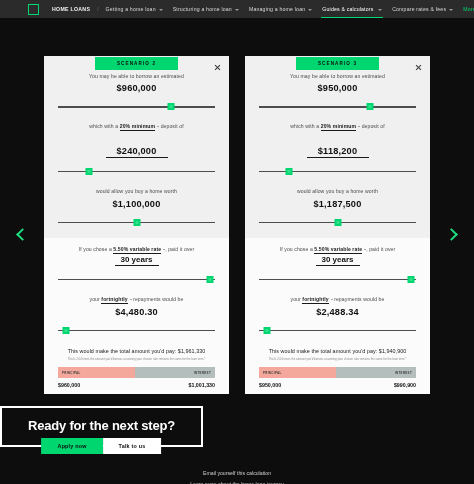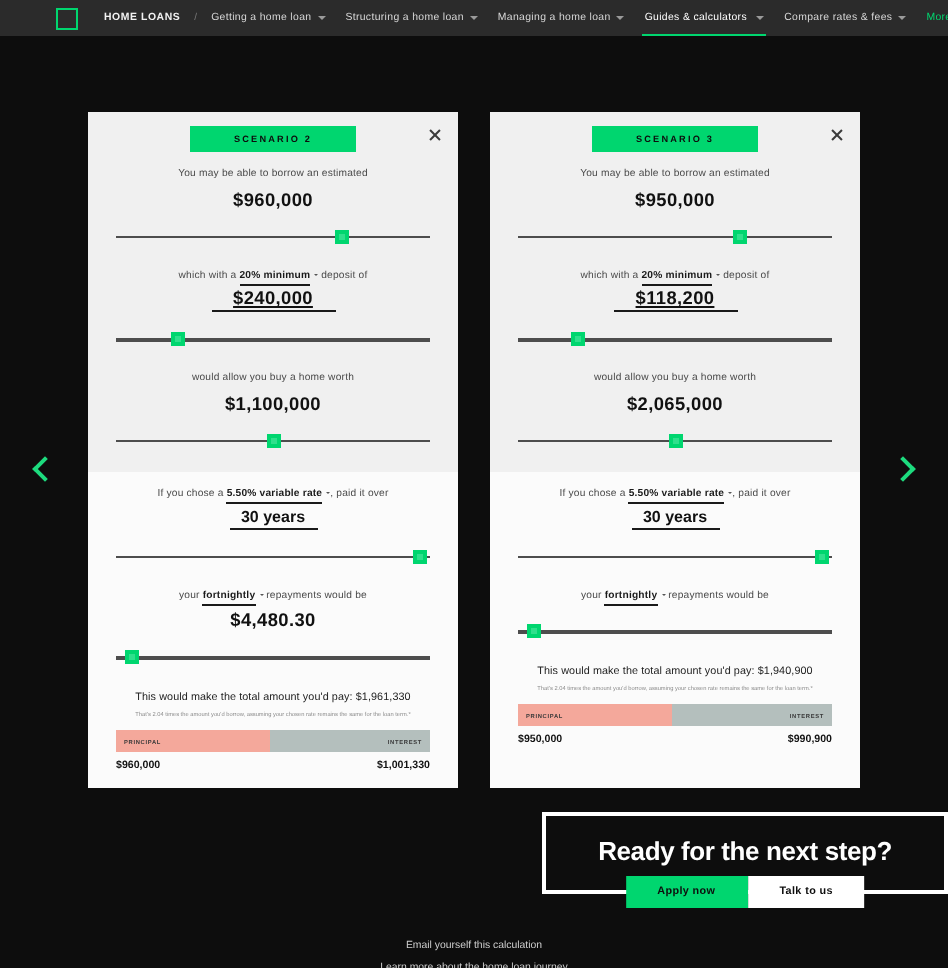--- a/index.html
+++ b/index.html
@@ -114,22 +114,22 @@
     border-left:1.7px solid transparent;
     border-right:1.7px solid transparent;
     border-top:1.7px solid #555;
     vertical-align:middle;
   }
   .amount {
     font-size:9.2px; font-weight:bold; color:#111; text-align:center;
     letter-spacing:.2px; margin-top:3px;
   }
   .amount.underlined {
-    display:block; width:62px; margin:2px auto 0;
-    border-bottom:.8px solid #1a1a1a; padding-bottom:1px;text-decoration:underline;
+    display:block; width:62px; margin:15px auto 0;
+    border-bottom:.8px solid #1a1a1a; padding-bottom:1px;
   }
   .term {
     font-size:8px; font-weight:bold; color:#111; text-align:center;
     display:block; width:44px; margin:2px auto 0;
     border-bottom:.8px solid #1a1a1a; padding-bottom:1px;
   }
 
   .slider { position:relative; height:10px; margin-top:9px; }
   .slider .track {
     position:absolute; left:0; right:0; top:4px; height:1.3px; background:#4d4d4d;
@@ -173,21 +173,21 @@
   }
   .arrow.left { left:10px; }
   .arrow.right { right:10px; }
   .chev {
     width:9px; height:9px; border-top:2.6px solid #1ddb7e; border-right:2.6px solid #1ddb7e;
   }
   .arrow.left .chev { transform: rotate(-135deg); margin-left:3px;}
   .arrow.right .chev { transform: rotate(45deg); margin-right:3px;}
 
   
-  .cta-wrap { position:absolute; left:0; right:0; top:388px; text-align:right; }
+  .cta-wrap { position:absolute; left:0; right:0; top:388px; text-align:left; }
   .cta-box {
     display:inline-block; border:2.2px solid #ffffff; padding:10px 26px 12px;
     position:relative;
   }
   .cta-title {
     font-size:13px; color:#ffffff; font-weight:bold; letter-spacing:-.2px;
   }
   .cta-btns {
     position:absolute; left:50%; transform:translateX(-50%); bottom:-9px;
     display:flex;
@@ -326,21 +326,21 @@
           <span class="dd">20% minimum</span><span class="caret-sm"></span>
           <span>deposit of</span>
         </div>
         <div class="amount underlined">$118,200</div>
         <div class="slider">
           <div class="track"></div>
           <div class="knob" style="left:19%"></div>
         </div>
 
         <div class="lbl" style="margin-top:11px">would allow you buy a home worth</div>
-        <div class="amount">$2,065,000</div>
+        <div class="amount">$1,187,500</div>
         <div class="slider">
           <div class="track"></div>
           <div class="knob" style="left:50%"></div>
         </div>
       </div>
 
       <div class="sec-white">
         <div class="lbl">
           <span>If you chose a</span>
           <span class="dd">5.50% variable rate</span><span class="caret-sm"></span><span>, paid it over</span>
@@ -349,20 +349,21 @@
         <div class="slider">
           <div class="track"></div>
           <div class="knob" style="left:97%"></div>
         </div>
 
         <div class="lbl" style="margin-top:11px">
           <span>your</span>
           <span class="dd">fortnightly</span><span class="caret-sm"></span>
           <span>repayments would be</span>
         </div>
+        <div class="amount">$2,488.34</div>
         <div class="slider">
           <div class="track"></div>
           <div class="knob" style="left:5%"></div>
         </div>
 
         <div class="totalline" style="margin-top:12px">This would make the total amount you'd pay: $1,940,900</div>
         <div class="fineprint">That's 2.04 times the amount you'd borrow, assuming your chosen rate remains the same for the loan term.*</div>
 
         <div class="stackbar">
           <div class="principal" style="width:49%">

